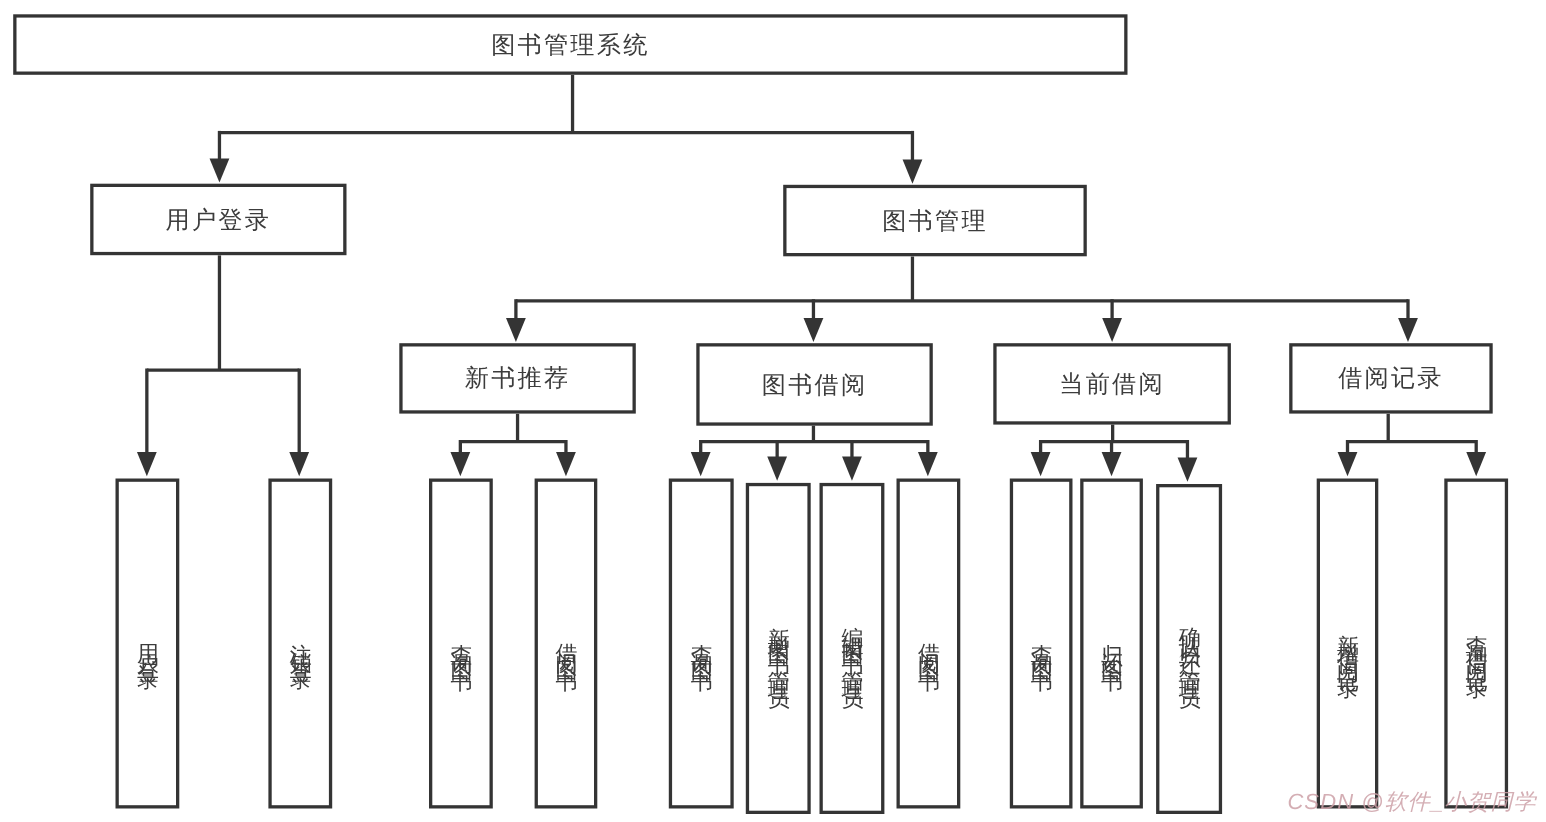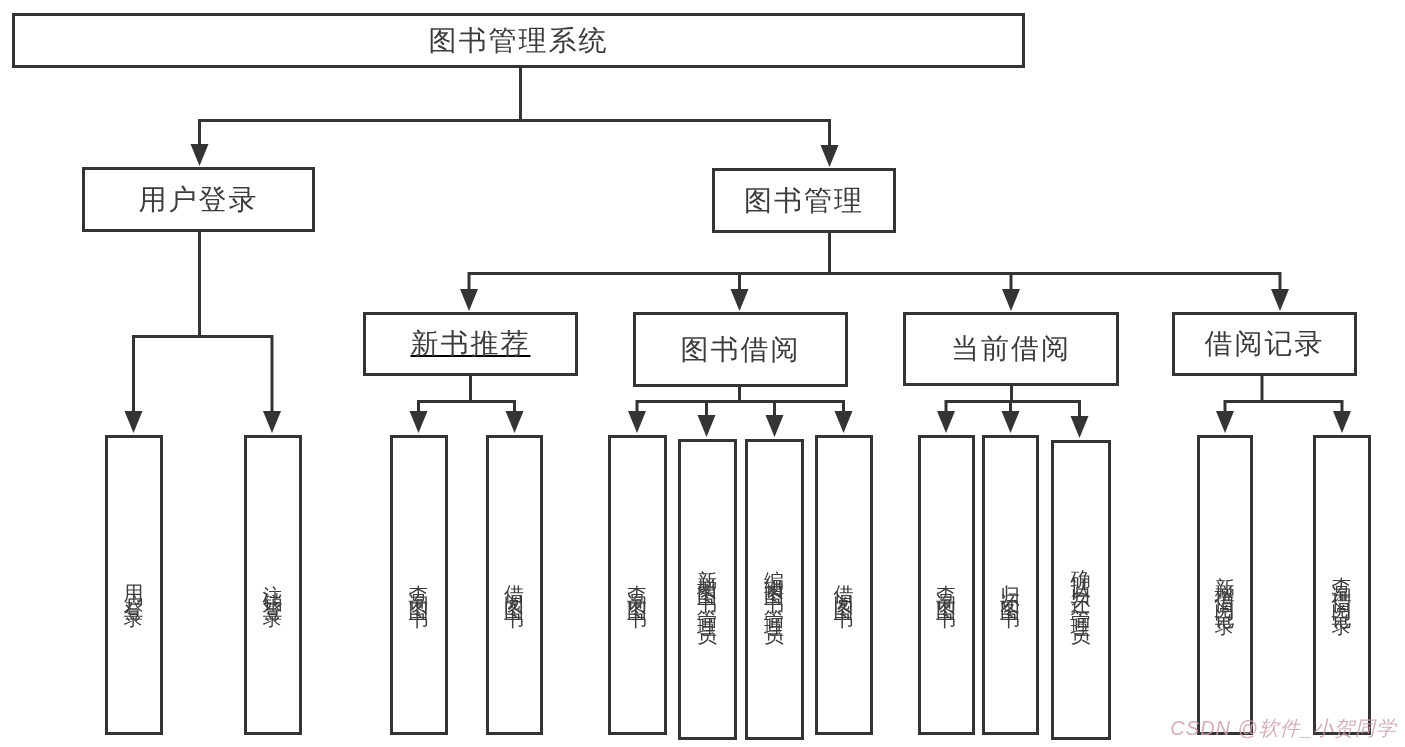--- a/index.html
+++ b/index.html
@@ -6,21 +6,21 @@
   .canvas {
     position:relative; width:1405px; height:747px; background:#ffffff;
     font-family:"Liberation Sans", sans-serif; overflow:hidden;
   }
   svg.connectors { position:absolute; left:0; top:0; width:1405px; height:747px; }
   .hbox {
     position:absolute; box-sizing:border-box; border:3px solid #343434;
     background:#ffffff; display:flex; align-items:center; justify-content:center;
     z-index:2;
   }
-  .hbox span { font-size:28px; color:#3c3c3c; letter-spacing:2px; white-space:nowrap; }
+  .hbox span { font-size:22px; color:#3c3c3c; letter-spacing:2px; white-space:nowrap; }
   .vbox {
     position:absolute; box-sizing:border-box; border:3px solid #343434;
     background:#ffffff; display:flex; align-items:center; justify-content:center;
     z-index:2;
   }
   .vbox span {
     writing-mode: vertical-rl; text-orientation: mixed;
     font-size:20px; letter-spacing:8px; color:#3c3c3c; line-height:1.1;
   }
   .watermark {
@@ -101,25 +101,25 @@
     </g>
   </svg>
 
   <div class="hbox" style="left:12px; top:13px; width:1013px; height:55px;">
     <span>图书管理系统</span>
   </div>
 
   <div class="hbox" style="left:82px; top:167px; width:233px; height:65px;">
     <span>用户登录</span>
   </div>
-  <div class="hbox" style="left:712px; top:168px; width:184px; height:65px;">
+  <div class="hbox" style="left:712px; top:168px; width:276px; height:65px;">
     <span>图书管理</span>
   </div>
 
-  <div class="hbox" style="left:363px; top:312px; width:215px; height:64px;text-decoration:underline;">
+  <div class="hbox" style="left:363px; top:312px; width:215px; height:64px;">
     <span>新书推荐</span>
   </div>
   <div class="hbox" style="left:633px; top:312px; width:215px; height:75px;">
     <span>图书借阅</span>
   </div>
   <div class="hbox" style="left:903px; top:312px; width:216px; height:74px;text-align:center;">
     <span>当前借阅</span>
   </div>
   <div class="hbox" style="left:1172px; top:312px; width:185px; height:64px;">
     <span>借阅记录</span>

